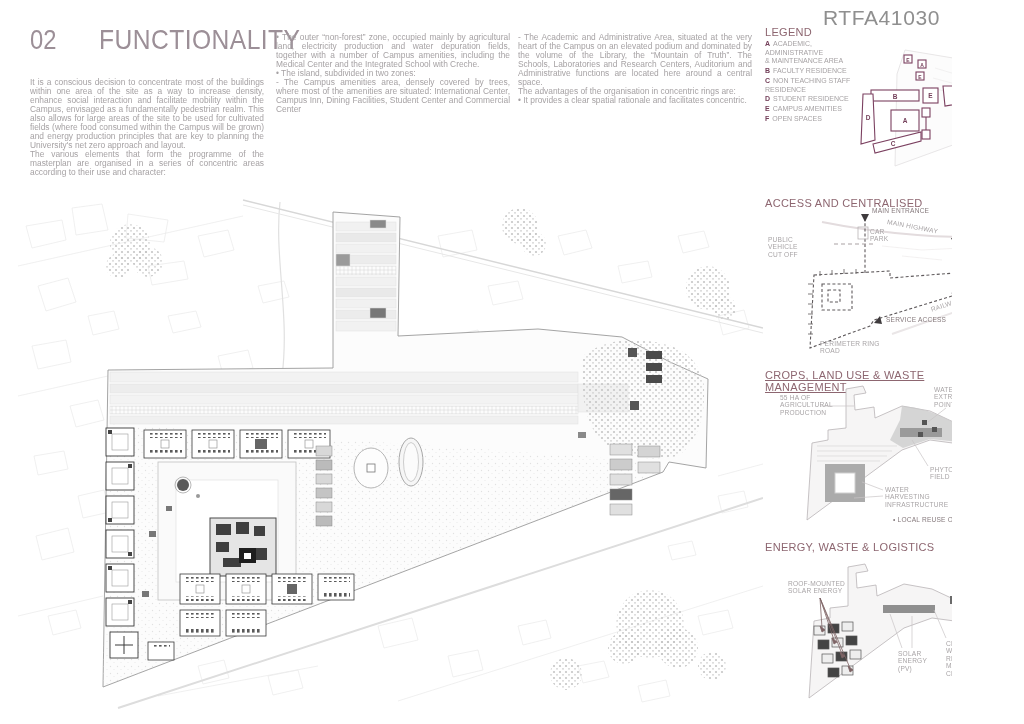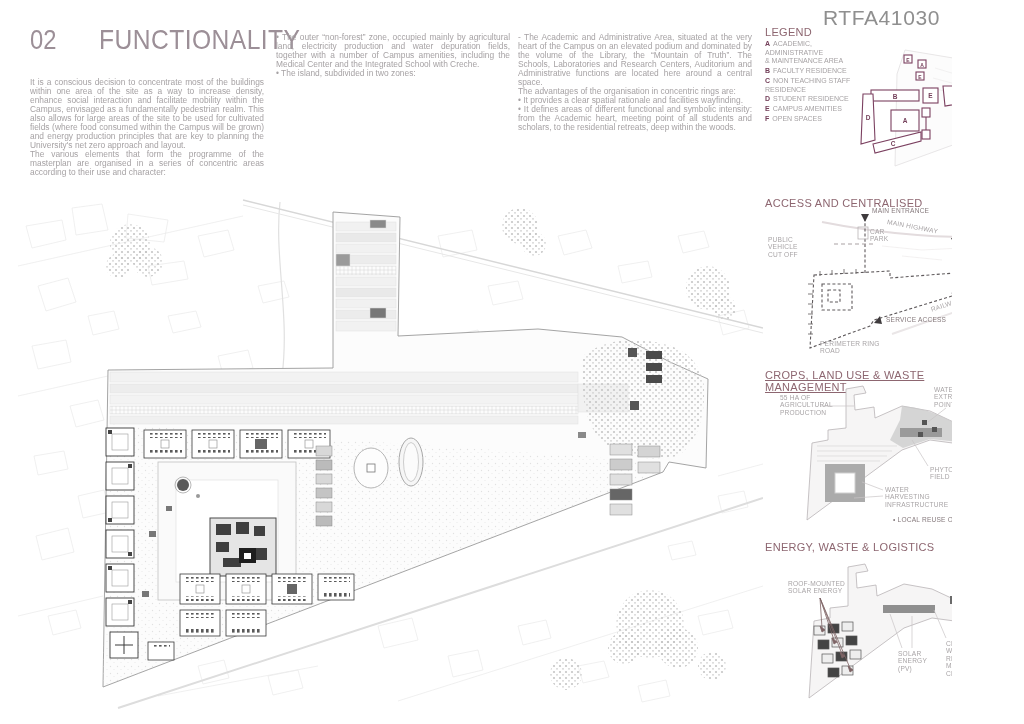--- a/index.html
+++ b/index.html
@@ -36,26 +36,26 @@
   </div>
   <div class="code">RTFA41030</div>
 
   <div class="col" style="left:30px; top:64px;margin-top:14px;">
     <p>It is a conscious decision to concentrate most of the buildings within one area of the site as a way to increase density, enhance social interaction and facilitate mobility within the Campus, envisaged as a fundamentally pedestrian realm. This also allows for large areas of the site to be used for cultivated fields (where food consumed within the Campus will be grown) and energy production principles that are key to planning the University's net zero approach and layout.</p>
     <p>The various elements that form the programme of the masterplan are organised in a series of concentric areas according to their use and character:</p>
   </div>
   <div class="col" style="left:276px; top:33px;">
     <p>• The outer “non-forest” zone, occupied mainly by agricultural land, electricity production and water depuration fields, together with a number of Campus amenities, including the Medical Center and the Integrated School with Creche.</p>
     <p>• The island, subdivided in two zones:</p>
+    <p>- The Campus amenities area, densely covered by trees, where most of the amenities are situated: International Center, Campus Inn, Dining Facilities, Student Center and Commercial Center</p>
   </div>
   <div class="col" style="left:518px; top:33px;">
     <p>- The Academic and Administrative Area, situated at the very heart of the Campus on an elevated podium and dominated by the volume of the Library, the “Mountain of Truth”. The Schools, Laboratories and Research Centers, Auditorium and Administrative functions are located here around a central space.</p>
     <p>The advantages of the organisation in concentric rings are:</p>
-    <p>• It provides a clear spatial rationale and facilities wayfinding.</p>
-    <p>• It defines areas of different functional and symbolic intensity: from the Academic heart, meeting point of all students and scholars, to the residential retreats, deep within the woods.</p>
+    <p>• It provides a clear spatial rationale and facilitates concentric.</p>
   </div>
 
   <h2 class="sec-head" style="left:765px; top:26px;">LEGEND</h2>
   <div class="legend-list">
     <div class="leg-item"><span class="leg-key">A</span><span class="leg-label">ACADEMIC, ADMINISTRATIVE
 &amp; MAINTENANCE AREA</span></div>
     <div class="leg-item"><span class="leg-key">B</span><span class="leg-label">FACULTY RESIDENCE</span></div>
     <div class="leg-item"><span class="leg-key">C</span><span class="leg-label">NON TEACHING STAFF
 RESIDENCE</span></div>
     <div class="leg-item"><span class="leg-key">D</span><span class="leg-label">STUDENT RESIDENCE</span></div>

